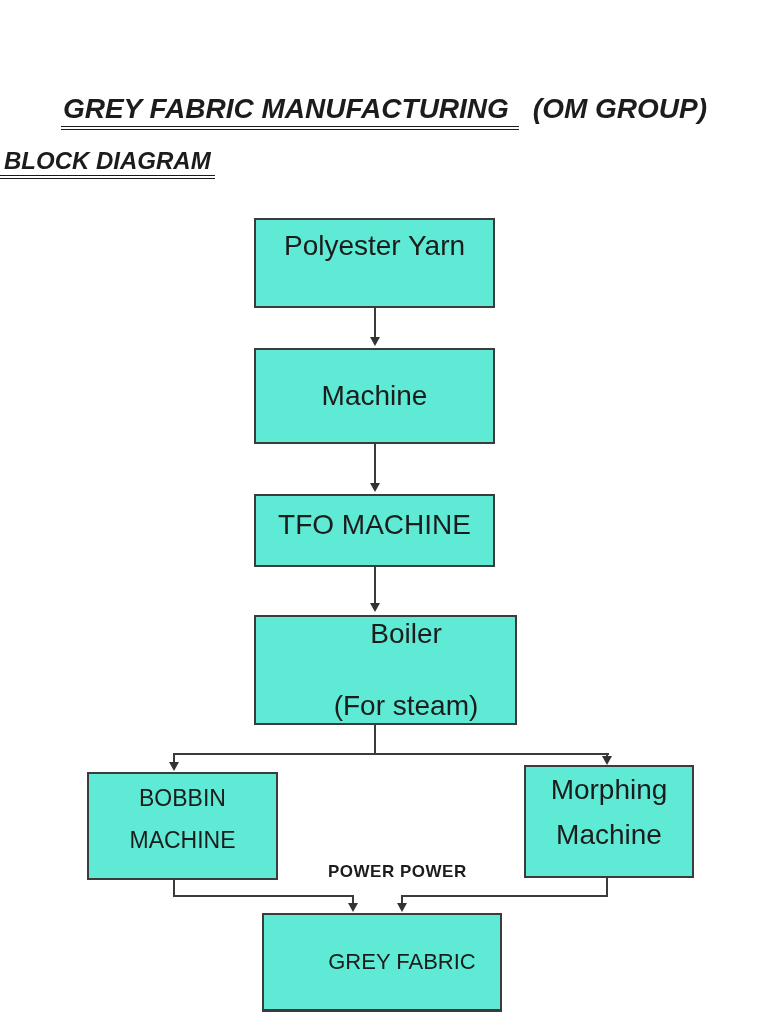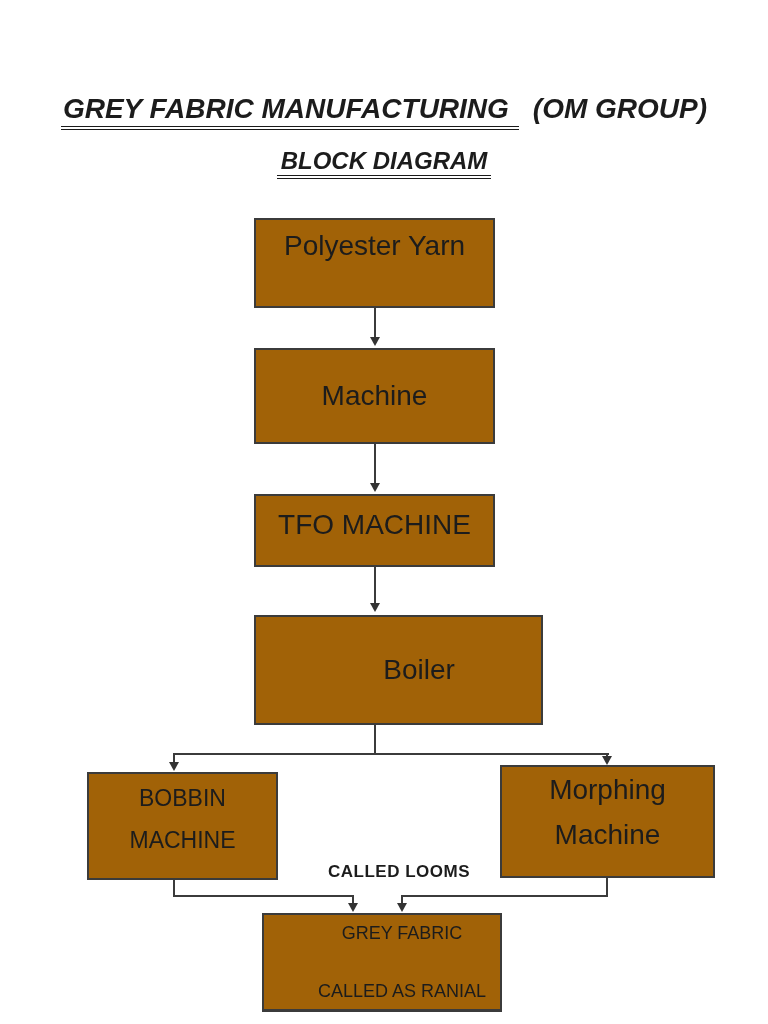--- a/index.html
+++ b/index.html
@@ -4,40 +4,40 @@
 <style>
   html,body{margin:0;padding:0;background:#ffffff;}
   .page{
     position:relative;width:768px;height:1024px;background:#ffffff;
     font-family:Liberation Sans, sans-serif;color:#1c1c1c;overflow:hidden;
   }
   .title-row{position:absolute;left:0;top:93px;width:768px;text-align:center;
     font-size:28px;font-weight:700;font-style:italic;white-space:nowrap;}
   .title-underlined{border-bottom:4px double #1a1a1a;padding:0 10px 2px 2px;}
   .title-suffix{margin-left:14px;}
-  .subtitle-row{position:absolute;left:0;top:147px;width:768px;text-align:center;
+  .subtitle-row{position:absolute;left:0;top:147px;width:768px;text-align:left;
     font-size:24px;font-weight:700;font-style:italic;}
   .subtitle-underlined{border-bottom:4px double #1a1a1a;padding:0 4px 1px 4px;}
 
-  .box{position:absolute;box-sizing:border-box;border:2px solid #3b3b3b;background:#a16207;
+  .box{position:absolute;box-sizing:border-box;border:2px solid #3b3b3b;background:#5eead4;
     display:flex;flex-direction:column;align-items:center;justify-content:center;
     text-align:center;}
   .box .ln{white-space:nowrap;}
 
   #box-polyester{left:254px;top:218px;width:241px;height:90px;font-size:28px;
     justify-content:flex-start;padding-top:10px;}
   #box-winding{left:254px;top:348px;width:241px;height:96px;font-size:28px;line-height:44px;}
   #box-tfo{left:254px;top:494px;width:241px;height:73px;font-size:28px;padding-bottom:12px;text-align:center;}
-  #box-boiler{left:254px;top:615px;width:289px;height:110px;font-size:28px;
+  #box-boiler{left:254px;top:615px;width:263px;height:110px;font-size:28px;
     line-height:36px;row-gap:36px;padding-left:41px;}
   #box-bobbin{left:87px;top:772px;width:191px;height:108px;font-size:23px;
     justify-content:flex-start;padding-top:9px;line-height:30px;row-gap:12px;text-align:center;}
-  #box-morphing{left:500px;top:765px;width:215px;height:113px;font-size:28px;
+  #box-morphing{left:524px;top:765px;width:170px;height:113px;font-size:28px;
     line-height:36px;row-gap:9px;padding-bottom:19px;}
-  #box-grey{left:262px;top:913px;width:240px;height:99px;font-size:18px;
+  #box-grey{left:262px;top:913px;width:240px;height:99px;font-size:22px;
     line-height:30px;row-gap:28px;border-bottom-width:3px;padding-left:40px;}
 
   .cline{position:absolute;background:#3b3b3b;}
   .arrowhead{position:absolute;width:0;height:0;
     border-left:5px solid transparent;border-right:5px solid transparent;
     border-top:9px solid #333333;}
 
   .power-looms{position:absolute;left:328px;top:862px;font-size:17px;font-weight:700;
     letter-spacing:.5px;white-space:nowrap;}
 </style>
@@ -60,38 +60,38 @@
   <div class="box" id="box-winding">
     <div class="ln">Machine</div>
   </div>
 
   <div class="box" id="box-tfo">
     <div class="ln">TFO MACHINE</div>
   </div>
 
   <div class="box" id="box-boiler">
     <div class="ln">Boiler</div>
+    <div class="ln">(For steam)</div>
   </div>
 
   <div class="box" id="box-bobbin">
     <div class="ln">BOBBIN</div>
     <div class="ln">MACHINE</div>
   </div>
 
   <div class="box" id="box-morphing">
     <div class="ln">Morphing</div>
     <div class="ln">Machine</div>
   </div>
 
   <div class="box" id="box-grey">
     <div class="ln">GREY FABRIC</div>
-    <div class="ln">CALLED AS RANIAL</div>
   </div>
 
-  <div class="power-looms">CALLED LOOMS</div>
+  <div class="power-looms">POWER POWER</div>
 
   <div class="cline" style="left:374px;top:308px;width:2px;height:30px;"></div>
   <div class="arrowhead" style="left:370px;top:337px;"></div>
 
   <div class="cline" style="left:374px;top:444px;width:2px;height:40px;"></div>
   <div class="arrowhead" style="left:370px;top:483px;"></div>
 
   <div class="cline" style="left:374px;top:567px;width:2px;height:36px;"></div>
   <div class="arrowhead" style="left:370px;top:603px;"></div>
 

